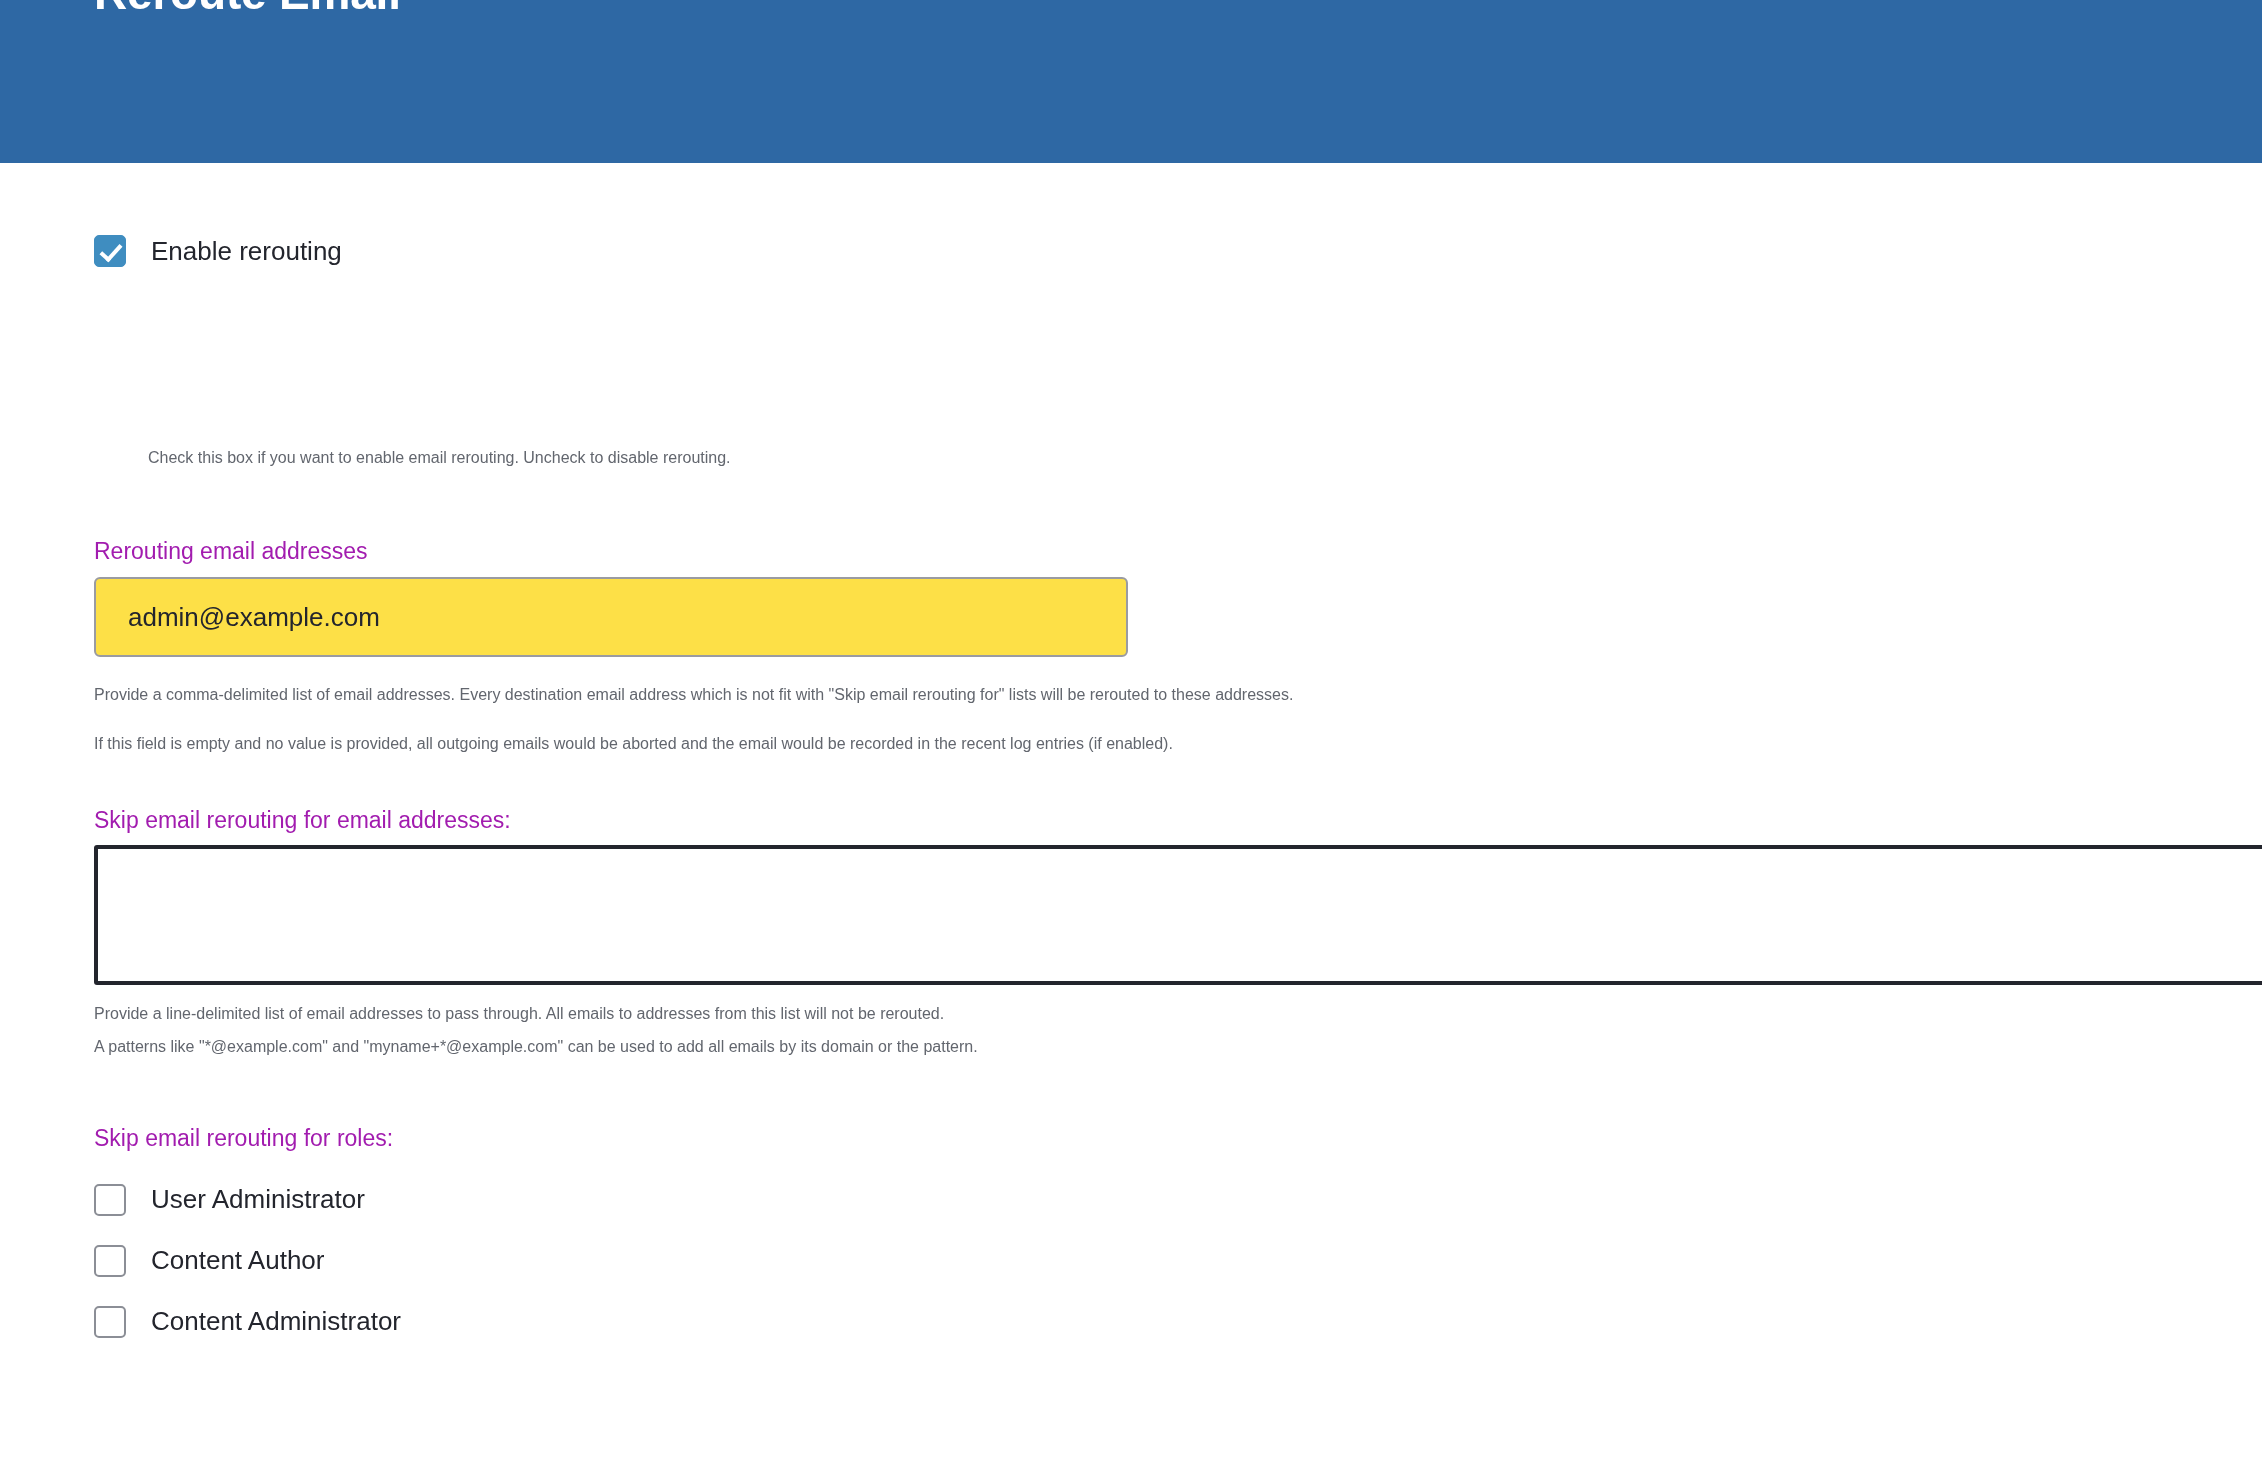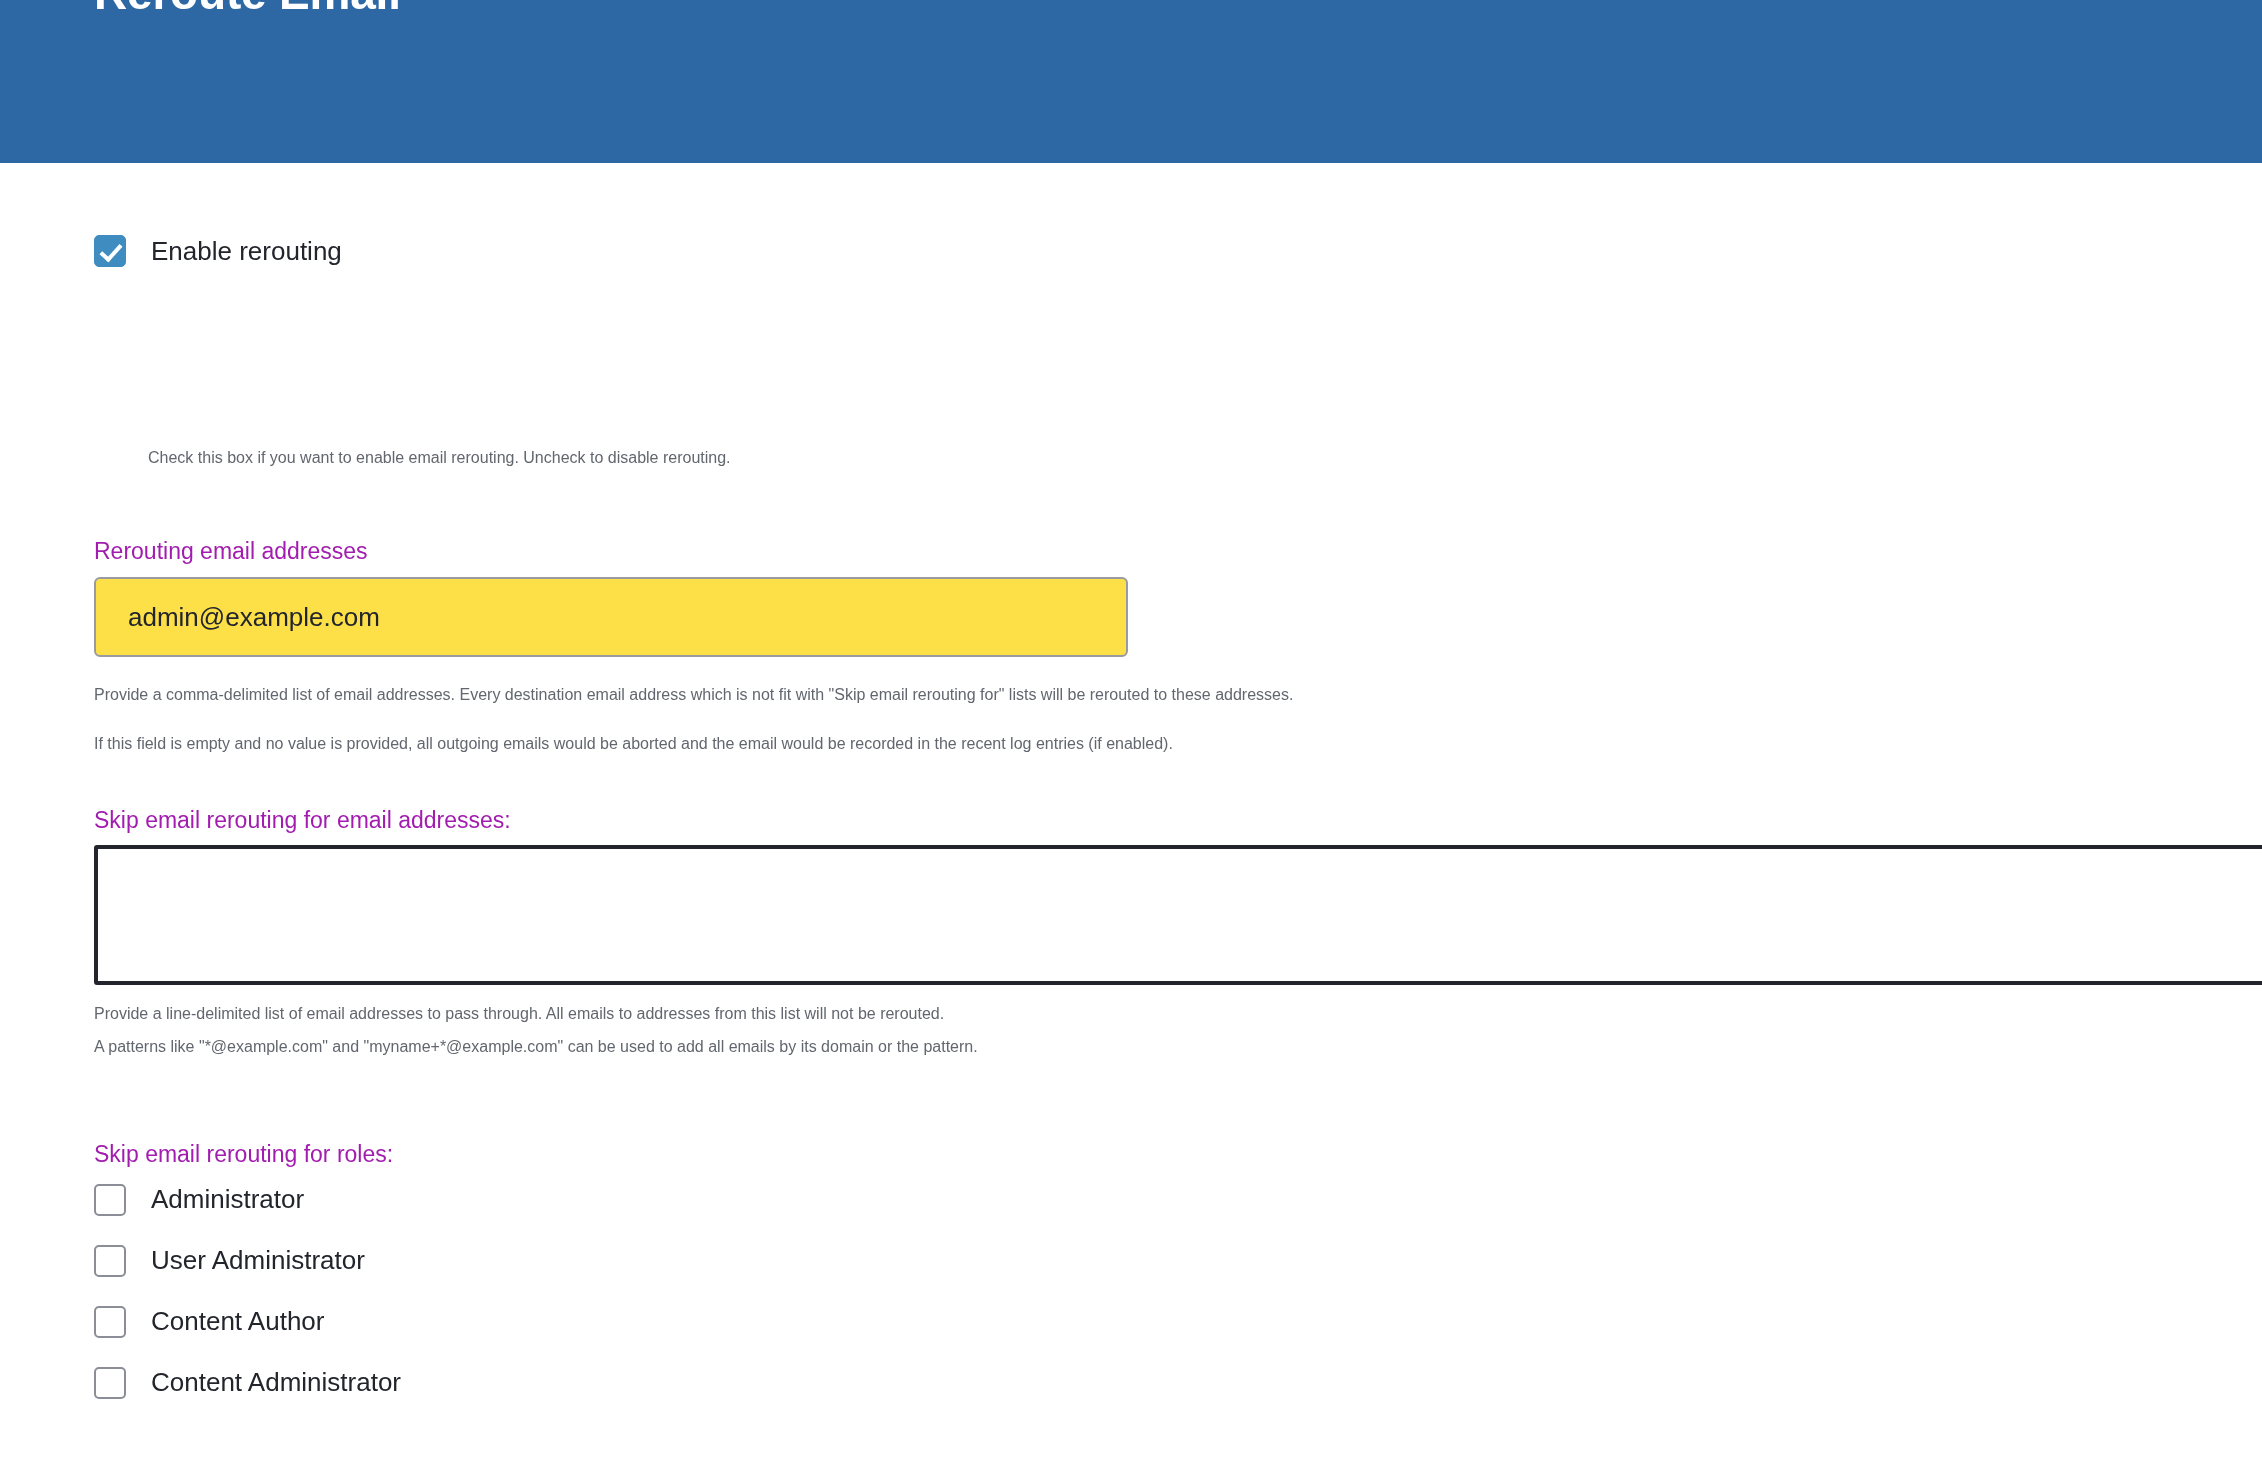--- a/index.html
+++ b/index.html
@@ -186,21 +186,21 @@
     outline: none;
   }
 
   .desc-block-2 {
     position: absolute;
     left: 94px;
     top: 840px;
   }
   .desc-block-2 .desc:last-child { margin-top: 10px; }
 
-  .label-skip-roles { left: 94px; top: 962px; margin-top: 16px; }
+  .label-skip-roles { left: 94px; top: 962px; }
 
   .roles {
     position: absolute;
     left: 94px;
     top: 1006px;
   }
   .role-row {
     height: 61px;
     display: flex;
     align-items: center;
@@ -242,24 +242,20 @@
   <div class="desc-block-2">
     <div class="desc">Provide a line-delimited list of email addresses to pass through. All emails to addresses from this list will not be rerouted.</div>
     <div class="desc">A patterns like "*@example.com" and "myname+*@example.com" can be used to add all emails by its domain or the pattern.</div>
   </div>
 
   <div class="field-label label-skip-roles">Skip email rerouting for roles:</div>
 
   <div class="roles">
     <div class="role-row">
       <span class="cb unchecked"></span>
-      <span class="role-label">Administrator</span>
-    </div>
-    <div class="role-row">
-      <span class="cb unchecked"></span>
       <span class="role-label">User Administrator</span>
     </div>
     <div class="role-row">
       <span class="cb unchecked"></span>
       <span class="role-label">Content Author</span>
     </div>
     <div class="role-row">
       <span class="cb unchecked"></span>
       <span class="role-label">Content Administrator</span>
     </div>

